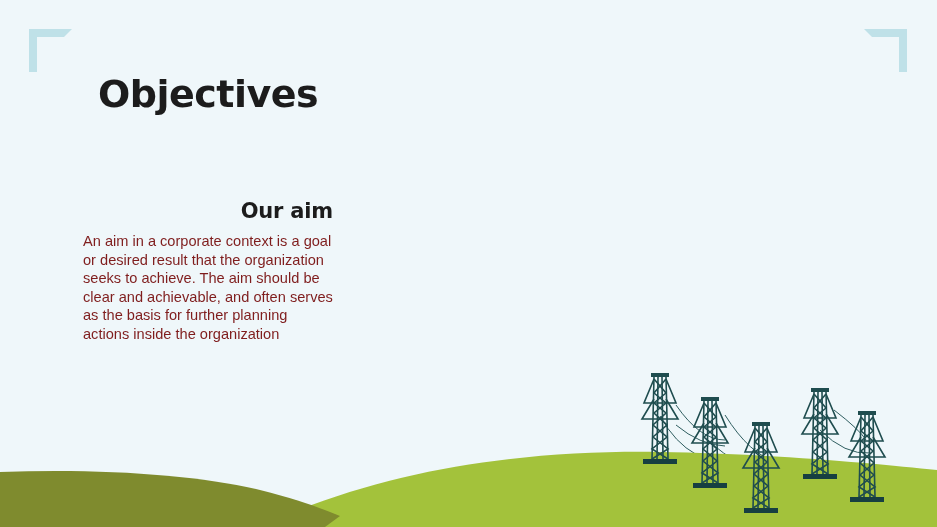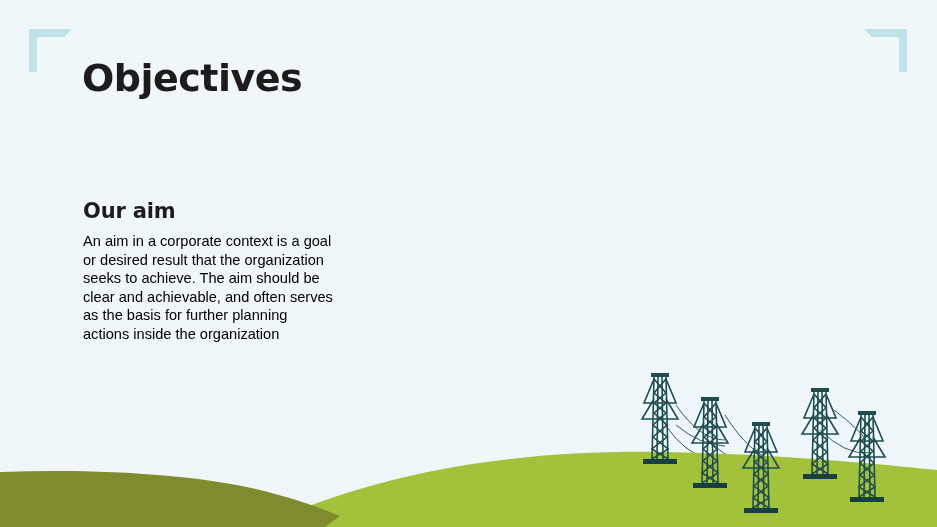--- a/index.html
+++ b/index.html
@@ -1,22 +1,22 @@
 <!DOCTYPE html>
 <html><head>
 <meta charset="utf-8">
 <style>
   html, body { margin: 0; padding: 0; }
   body { width: 937px; height: 527px; overflow: hidden; background: #eff7fa; position: relative; font-family: "Liberation Sans", sans-serif; }
   .slide { position: absolute; left: 0; top: 0; width: 937px; height: 527px; background: #eff7fa; overflow: hidden; }
   .corner { position: absolute; }
-  .title { position: absolute; left: 82px; top: 52px; margin: 0; font-family: "DejaVu Sans", sans-serif; font-weight: bold; font-size: 38px; letter-spacing: -0.5px; color: #1c1c1c; line-height: 52px; }
+  .title { position: absolute; left: 82px; top: 52px; margin: 16px; font-family: "DejaVu Sans", sans-serif; font-weight: bold; font-size: 38px; letter-spacing: -0.5px; color: #1c1c1c; line-height: 52px; }
   .col { position: absolute; top: 196px; width: 250px; }
-  .col h2 { margin: 0; font-family: "DejaVu Sans", sans-serif; font-weight: bold; font-size: 21px; color: #1c1c1c; line-height: 30px; letter-spacing: -0.2px; }
-  .col p { margin: 6px 0 0 0; font-family: "Liberation Sans", sans-serif; font-size: 14.6px; line-height: 18.6px; color: #000000; }
+  .col h2 { margin: 0; font-family: "DejaVu Sans", sans-serif; font-weight: bold; font-size: 21px; color: #1c1c1c; line-height: 30px; letter-spacing: -0.2px; text-align: right; }
+  .col p { margin: 6px 0 0 0; font-family: "Liberation Sans", sans-serif; font-size: 14.6px; line-height: 18.6px; color: #7f1d1d; }
   .col-left { left: 83px; }
   .col-right { left: 393px; }
   .scene { position: absolute; left: 0; top: 0; }
 </style>
 </head>
 <body>
 
 <div class="slide">
 
   <svg class="corner" style="left:29px;top:29px" width="44" height="44" viewBox="0 0 44 44">

